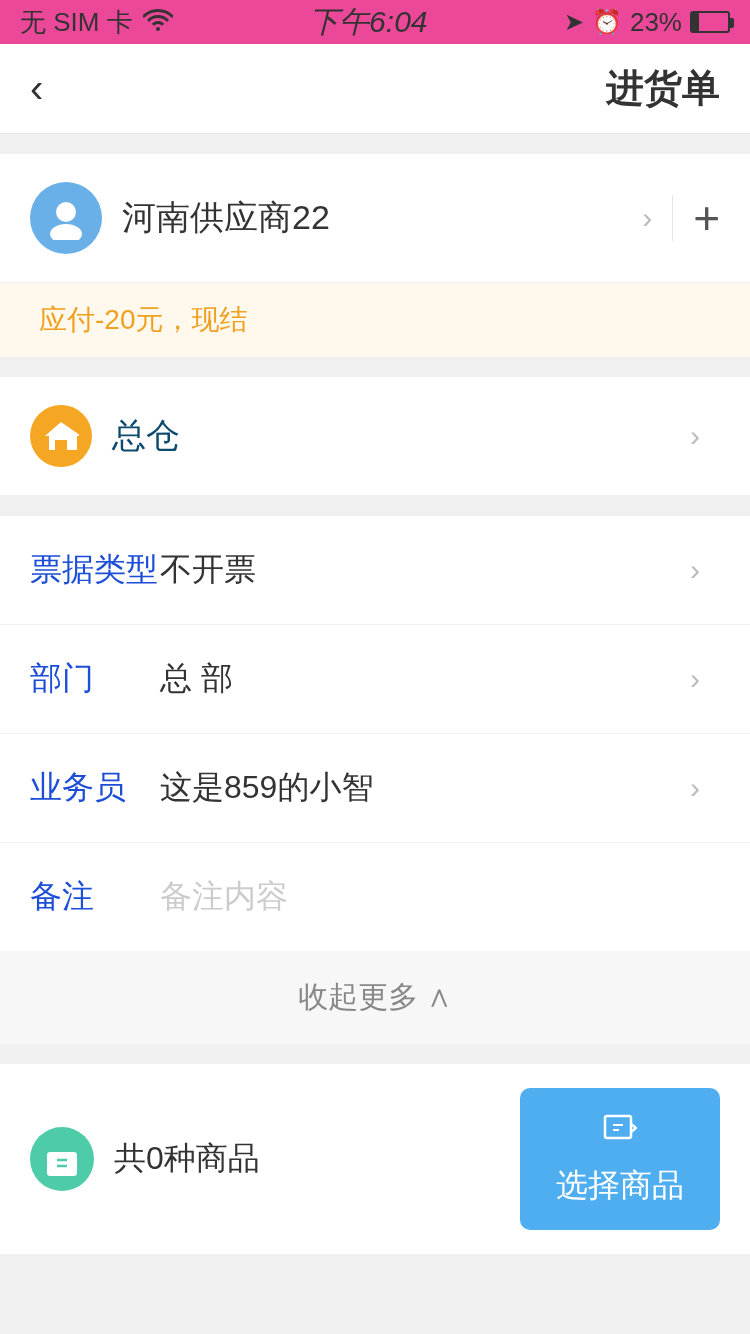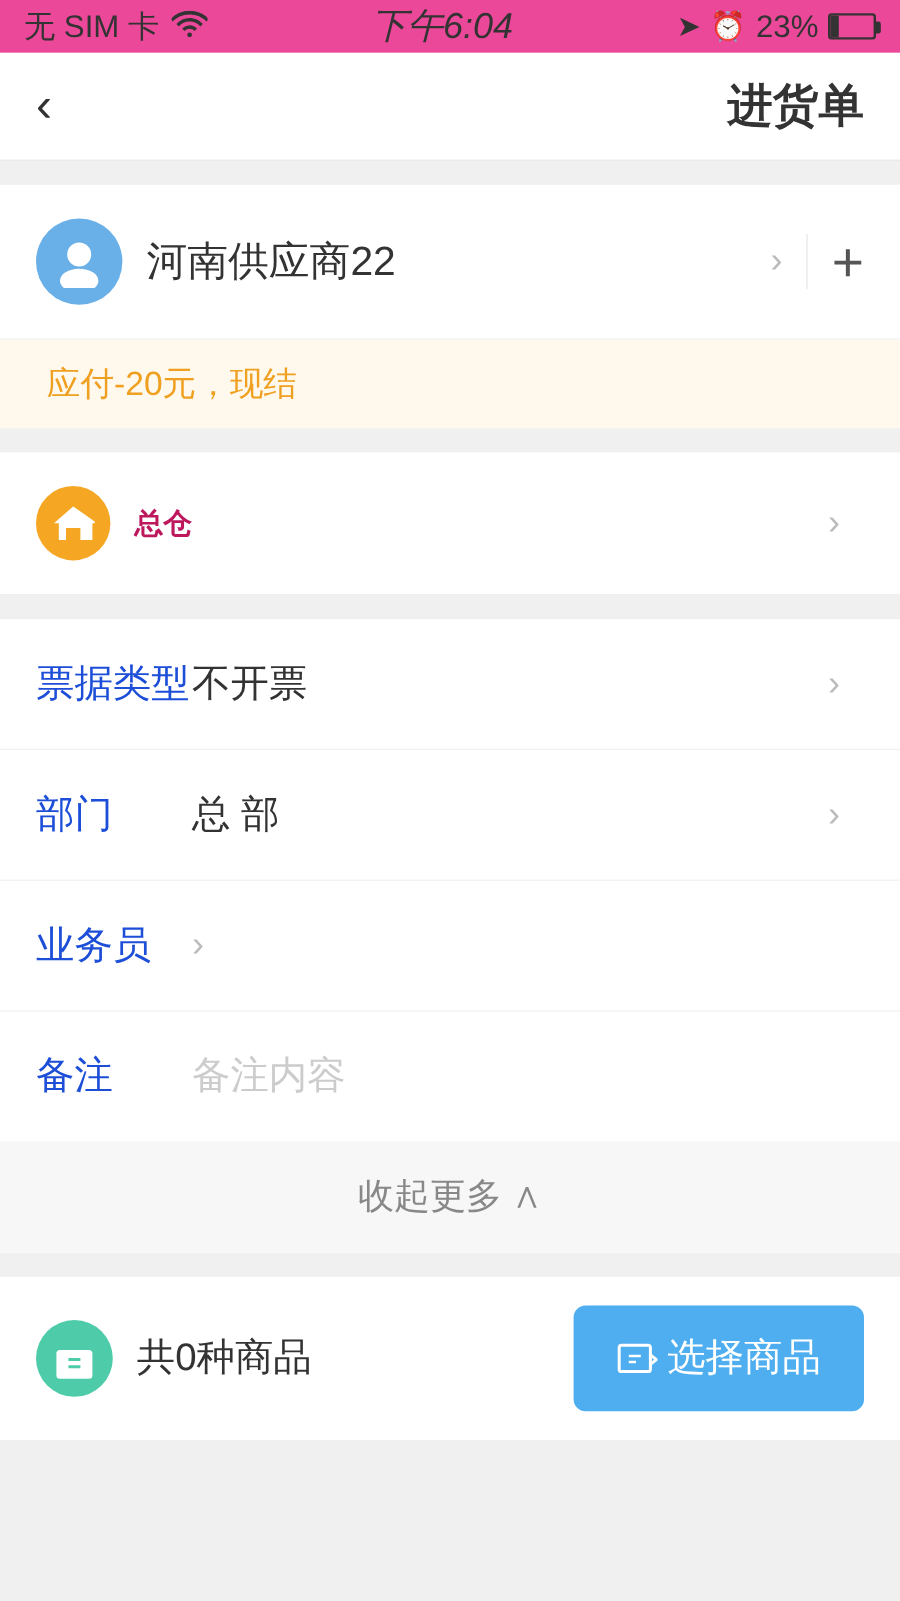--- a/index.html
+++ b/index.html
@@ -148,23 +148,22 @@
       margin-right: 20px;
       flex-shrink: 0;
     }
     .warehouse-icon svg {
       width: 36px;
       height: 36px;
       fill: #fff;
     }
     .warehouse-name {
       flex: 1;
-      font-size: 24px;
-      color: #be185d;
-      font-weight: bold;
+      font-size: 34px;
+      color: #0c4a6e;
     }
 
     
     .form-row {
       display: flex;
       align-items: center;
       padding: 32px 30px;
       border-top: 1px solid #f0f0f0;
       cursor: pointer;
     }
@@ -227,22 +226,23 @@
     }
     .select-product-btn {
       background: #4eaef0;
       color: #fff;
       border: none;
       border-radius: 10px;
       padding: 22px 36px;
       font-size: 32px;
       display: flex;
       align-items: center;
-      gap: 8px;
-      cursor: pointer;
+      gap: 20px;
+      cursor: pointer;
+      flex-direction: column;
     }
     .select-product-btn svg {
       width: 34px;
       height: 34px;
       fill: #fff;
     }
 
     .bottom-content {
       flex: 1;
       background: #f0f0f0;
@@ -324,20 +324,21 @@
   </div>
 
   <div class="form-row">
     <span class="form-label">部门</span>
     <span class="form-value">总 部</span>
     <span class="chevron-icon">›</span>
   </div>
 
   <div class="form-row">
     <span class="form-label">业务员</span>
+    <span class="form-value">这是859的小智</span>
     <span class="chevron-icon">›</span>
   </div>
 
   <div class="form-row">
     <span class="form-label">备注</span>
     <span class="form-placeholder">备注内容</span>
   </div>
 
   <div class="collapse-row">收起更多 ∧</div>
 </div>

